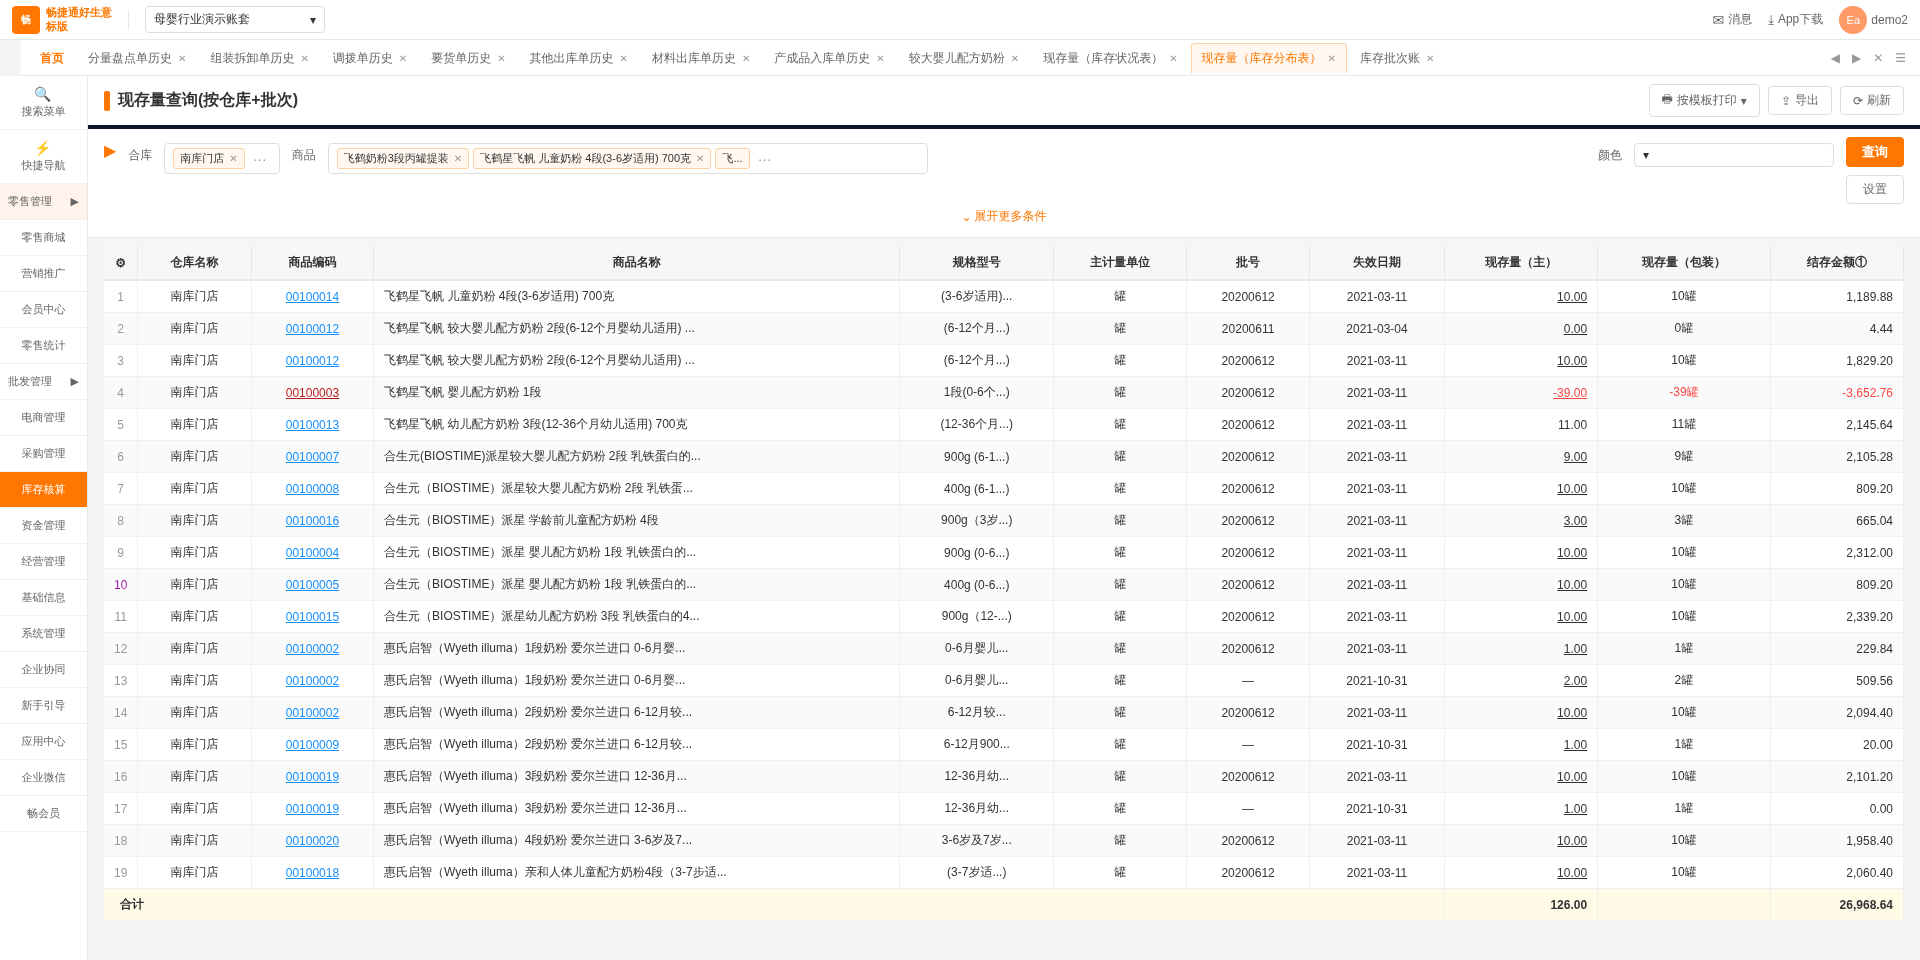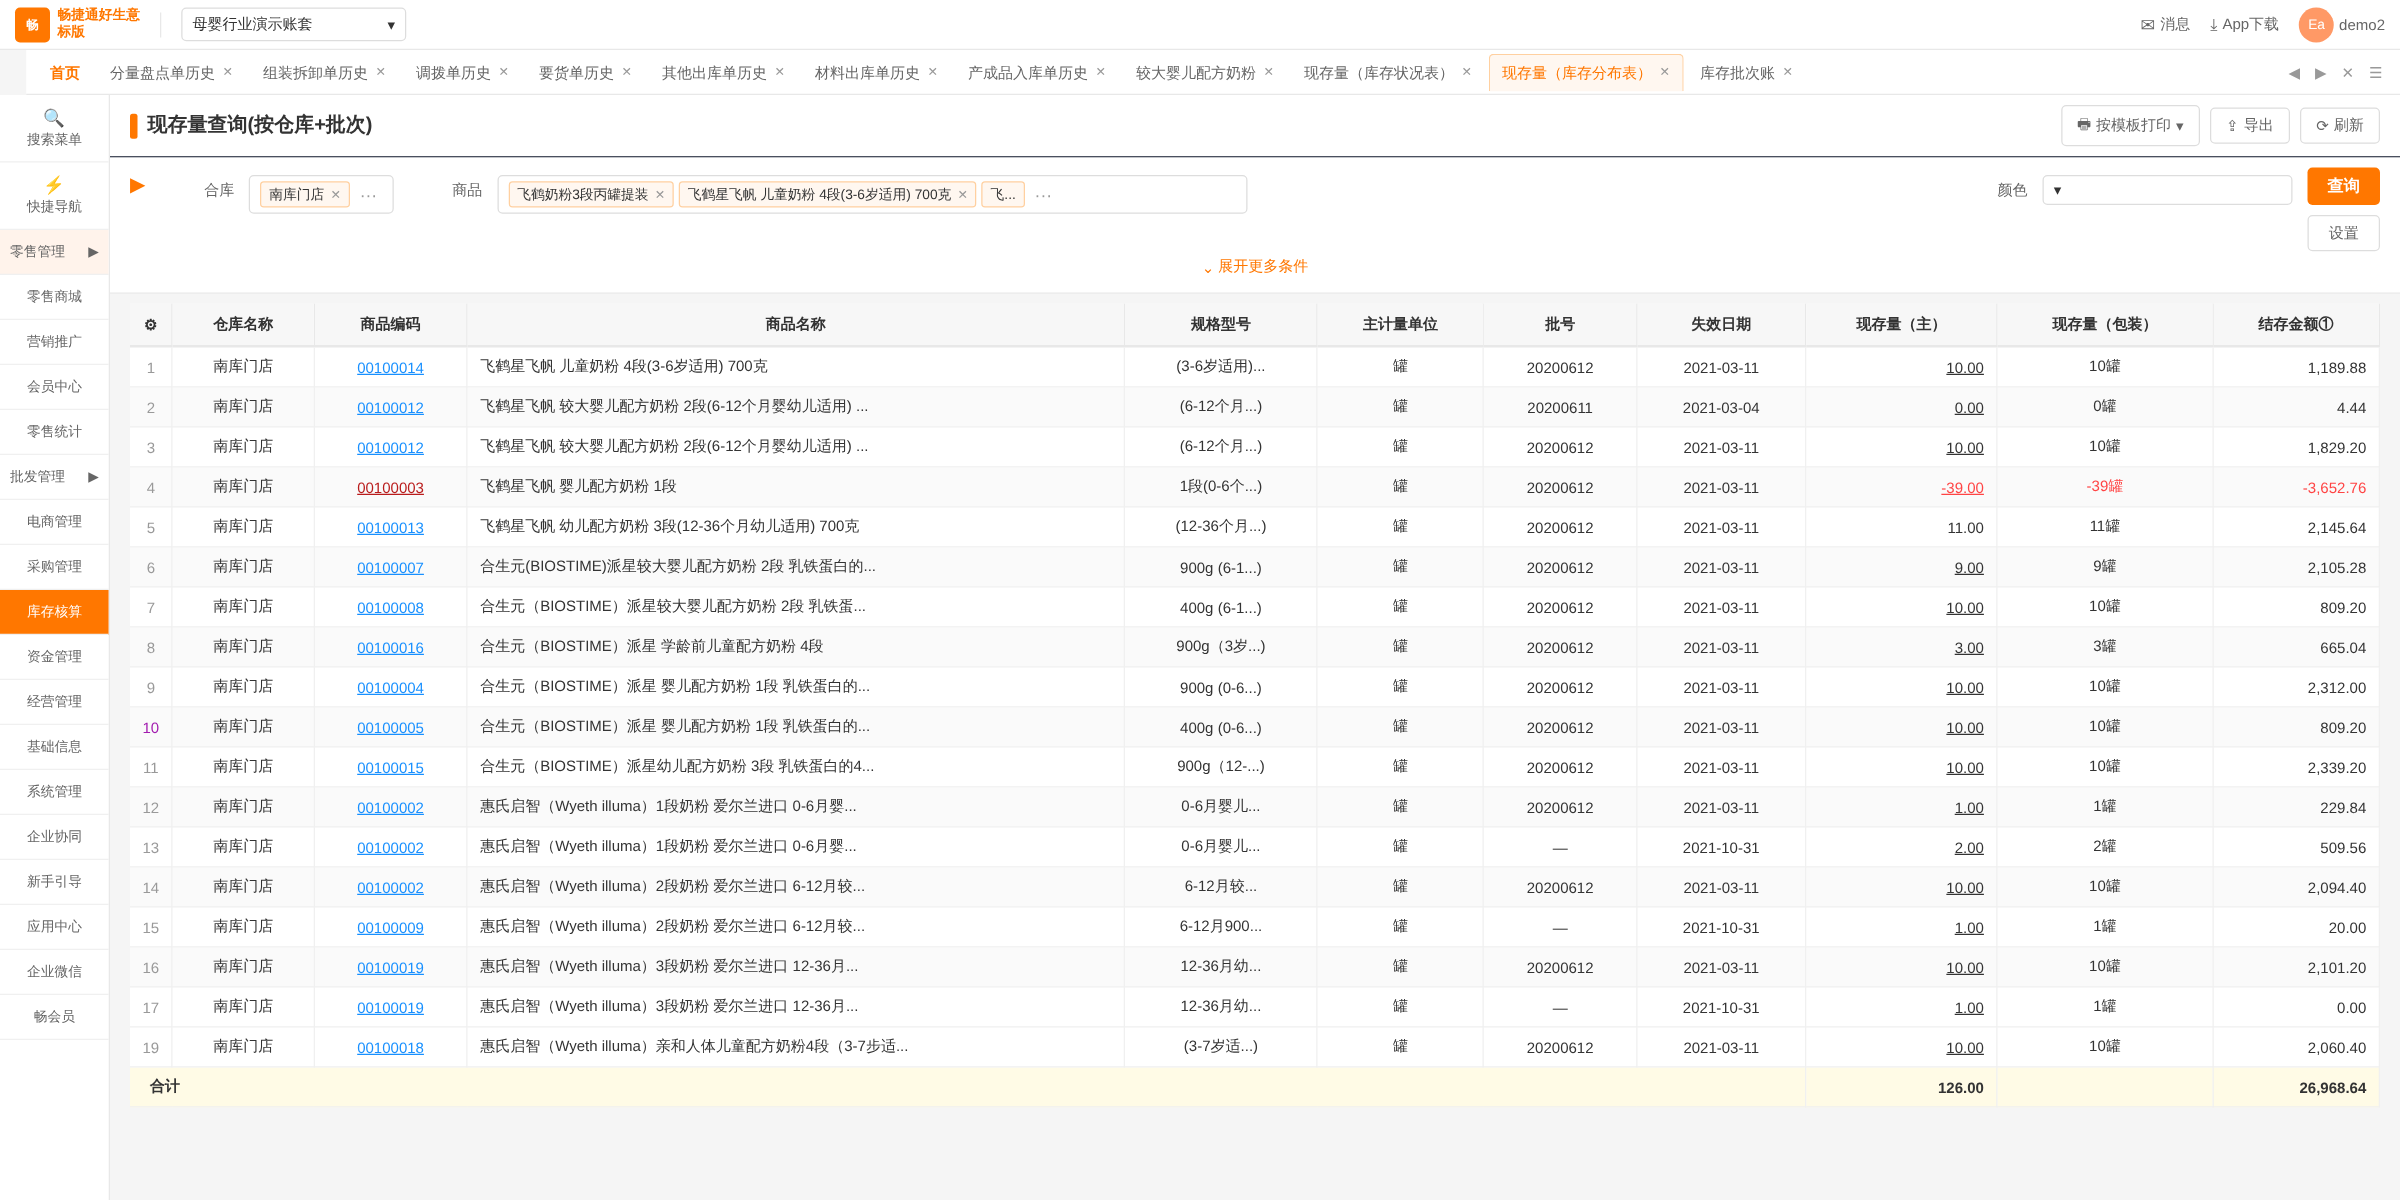--- a/index.html
+++ b/index.html
@@ -29,21 +29,21 @@
 
     
     .sidebar { width: 88px; background: #fff; border-right: 1px solid #e8e8e8; display: flex; flex-direction: column; overflow-y: auto; }
     .sidebar-item { padding: 10px 8px; text-align: center; cursor: pointer; font-size: 11px; color: #666; border-bottom: 1px solid #f0f0f0; }
     .sidebar-item.active { background: #ff7700; color: white; }
 
     
     .content-area { flex: 1; display: flex; flex-direction: column; overflow: hidden; }
 
     
-    .page-header { background: #fff; padding: 8px 16px; display: flex; align-items: center; justify-content: space-between; border-bottom: 1px solid #0f172a; }
+    .page-header { background: #fff; padding: 8px 16px; display: flex; align-items: center; justify-content: space-between; border-bottom: 4px solid #0f172a; }
     .page-title { font-size: 16px; font-weight: bold; color: #333; }
     .page-actions { display: flex; align-items: center; gap: 8px; }
     .btn { padding: 5px 12px; border-radius: 4px; border: 1px solid #ddd; background: #fff; cursor: pointer; font-size: 12px; display: flex; align-items: center; gap: 4px; }
     .btn-default { color: #666; }
 
     
     .filter-area { background: #fff; padding: 8px 16px; border-bottom: 1px solid #e8e8e8; }
     .filter-tag { background: #fff7f0; border: 1px solid #ffd0a0; padding: 2px 6px; border-radius: 3px; font-size: 11px; display: flex; align-items: center; gap: 3px; }
     .expand-btn { color: #ff7700; cursor: pointer; font-size: 12px; display: flex; align-items: center; gap: 3px; }
     .filter-expand-row { display: flex; justify-content: center; padding: 4px 0; }
@@ -61,21 +61,21 @@
 
     
     ::-webkit-scrollbar { width: 6px; height: 6px; }
     ::-webkit-scrollbar-track { background: #f1f1f1; }
     ::-webkit-scrollbar-thumb { background: #ccc; border-radius: 3px; }
     .orange-btn { background: #ff7700; color: white; border: none; padding: 6px 16px; border-radius: 4px; cursor: pointer; font-size: 13px; font-weight: bold; }
     .settings-btn { background: white; color: #666; border: 1px solid #ddd; padding: 5px 12px; border-radius: 4px; cursor: pointer; font-size: 12px; margin-top: 4px; width: 100%; }
     .query-btns { display: flex; flex-direction: column; gap: 4px; }
     .ellipsis-btn { cursor: pointer; color: #999; font-size: 14px; padding: 0 4px; }
     .filter-section { display: flex; align-items: flex-start; gap: 8px; padding: 6px 0; }
-    .filter-section-label { font-size: 12px; color: #666; padding-top: 4px; white-space: nowrap; min-width: 28px; margin-left: 35px; }
+    .filter-section-label { font-size: 12px; color: #666; padding-top: 4px; white-space: nowrap; min-width: 28px; }
     .filter-box { display: flex; align-items: center; gap: 4px; border: 1px solid #ddd; border-radius: 4px; padding: 4px 8px; background: #fff; flex: 1; flex-wrap: wrap; min-height: 30px; }
     .remove-tag { cursor: pointer; color: #999; font-size: 10px; margin-left: 2px; }
     .color-filter { display: flex; align-items: center; gap: 4px; border: 1px solid #ddd; border-radius: 4px; padding: 4px 8px; background: #fff; min-width: 200px; }
 
     .nav-extra { display: flex; align-items: center; margin-left: auto; }
   </style>
 </head>
 <body>
 
 <div class="top-bar">
@@ -553,20 +553,33 @@
     <td style="color:#1890ff;text-decoration:underline;cursor:pointer;">00100019</td>
     <td class="text-left" style="max-width:320px;overflow:hidden;text-overflow:ellipsis;white-space:nowrap;">惠氏启智（Wyeth illuma）3段奶粉 爱尔兰进口 12-36月...</td>
     <td>12-36月幼...</td>
     <td>罐</td>
     <td>—</td>
     <td>2021-10-31</td>
     <td class="text-right " style="text-decoration:underline;cursor:pointer;">1.00</td>
     <td class="">1罐</td>
     <td class="text-right ">0.00</td>
   </tr>
+            <tr style="background: rgb(250, 250, 250);">
+    <td style="color:#999;">18</td>
+    <td>南库门店</td>
+    <td style="color:#1890ff;text-decoration:underline;cursor:pointer;">00100020</td>
+    <td class="text-left" style="max-width:320px;overflow:hidden;text-overflow:ellipsis;white-space:nowrap;">惠氏启智（Wyeth illuma）4段奶粉 爱尔兰进口 3-6岁及7...</td>
+    <td>3-6岁及7岁...</td>
+    <td>罐</td>
+    <td>20200612</td>
+    <td>2021-03-11</td>
+    <td class="text-right " style="text-decoration:underline;cursor:pointer;">10.00</td>
+    <td class="">10罐</td>
+    <td class="text-right ">1,958.40</td>
+  </tr>
             <tr style="background: rgb(255, 255, 255);">
     <td style="color:#999;">19</td>
     <td>南库门店</td>
     <td style="color:#1890ff;text-decoration:underline;cursor:pointer;">00100018</td>
     <td class="text-left" style="max-width:320px;overflow:hidden;text-overflow:ellipsis;white-space:nowrap;">惠氏启智（Wyeth illuma）亲和人体儿童配方奶粉4段（3-7步适...</td>
     <td>(3-7岁适...)</td>
     <td>罐</td>
     <td>20200612</td>
     <td>2021-03-11</td>
     <td class="text-right " style="text-decoration:underline;cursor:pointer;">10.00</td>

